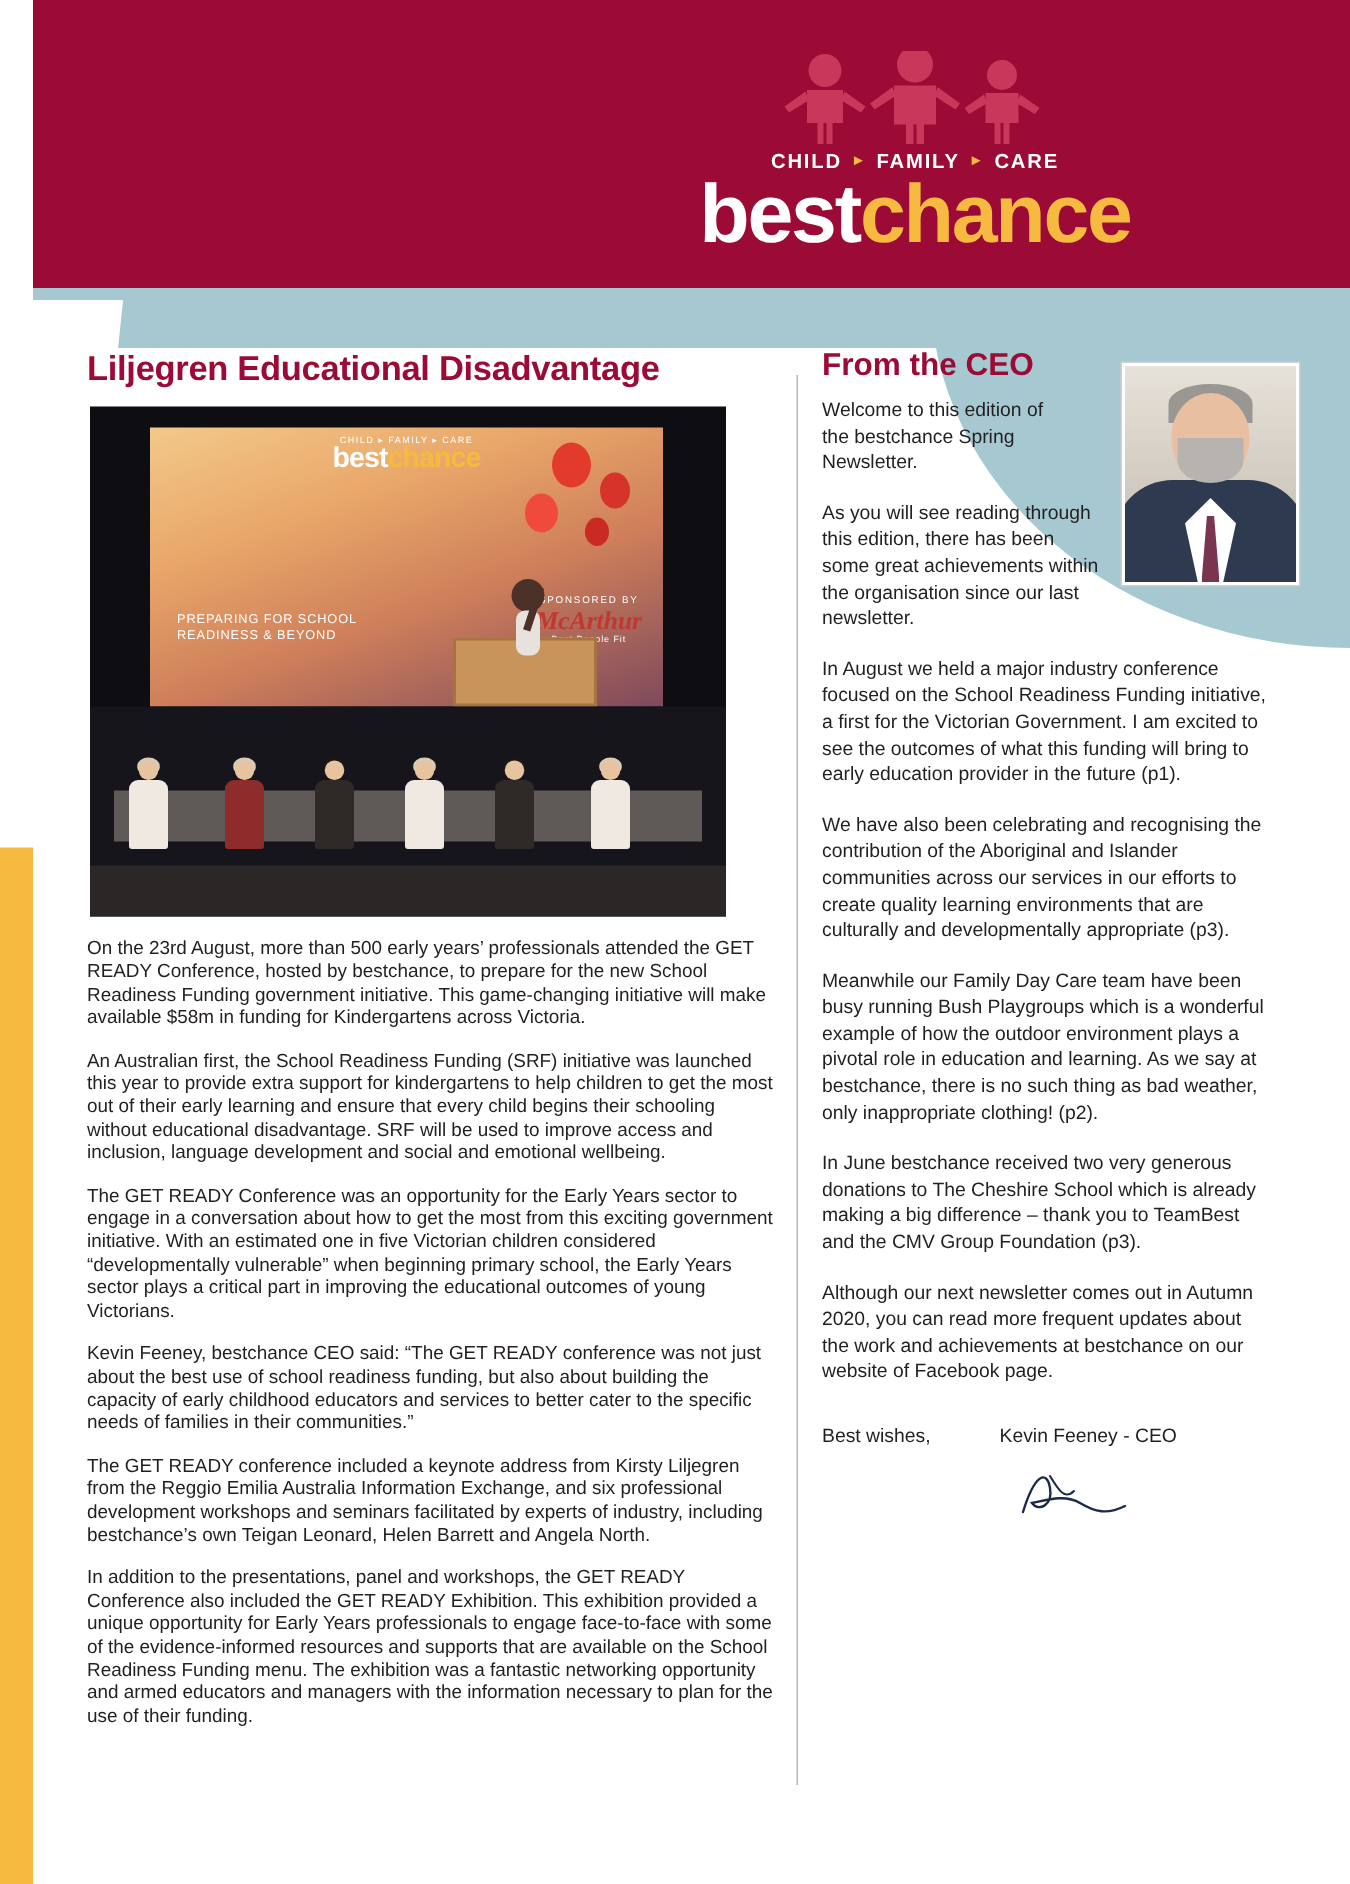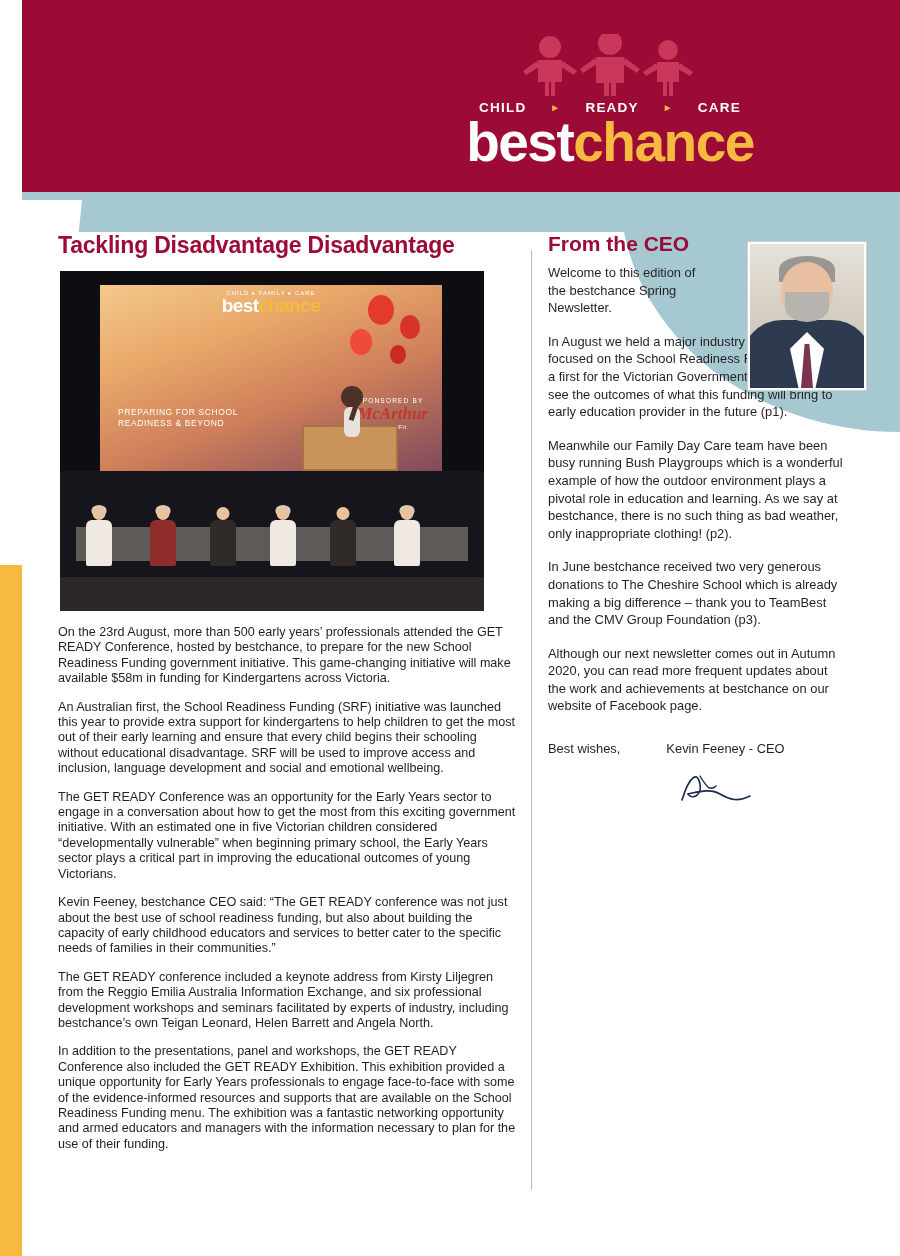--- a/index.html
+++ b/index.html
@@ -46,21 +46,21 @@
   }
 
   
   .logo-wrap {
     position:absolute; right:140px; top:34px; width:300px; height:145px;
     text-align:center;
   }
   .logo-figs { height:62px; display:flex; align-items:flex-end; justify-content:center; gap:4px; }
   .logo-tagline {
     color:#ffffff; font-size:13.5px; letter-spacing:1.2px; font-weight:bold;
-    display:flex; align-items:center; justify-content:center; gap:24px;
+    display:flex; align-items:center; justify-content:center; gap:6px;
     margin-top:4px;
   }
   .logo-tagline .tri { color:#f6ba40; font-size:10px; line-height:1; }
   .logo-word {
     font-size:55px; line-height:58px; font-weight:bold; letter-spacing:-1.5px;
     margin-top:-2px;
   }
   .logo-word .best { color:#ffffff; }
   .logo-word .chance { color:#f6ba40; }
 
@@ -134,21 +134,21 @@
   .ph-screen .scr-get {
     position:absolute; left:18px; top:38px;
     color:#ffffff; font-weight:bold; font-size:26px; line-height:25px;
     text-shadow:0 1px 2px rgba(0,0,0,.3);
   }
   .ph-screen .scr-sub {
     position:absolute; left:18px; top:122px;
     color:#ffffff; font-size:8.5px; line-height:11px; letter-spacing:.6px;
   }
   .ph-screen .scr-spons {
-    position:absolute; right:14px; top:112px; text-align:left;
+    position:absolute; right:14px; top:112px; text-align:center;
   }
   .ph-screen .scr-spons .lbl { color:#fff; font-size:6.5px; letter-spacing:1.2px; }
   .ph-screen .scr-spons .nm {
     color:#c2372f; font-size:17px; font-weight:bold;
     font-family:"Liberation Serif", serif; font-style:italic;
   }
   .ph-screen .scr-spons .nm2 { color:#fff; font-size:6px; letter-spacing:.6px; }
   .balloon {
     position:absolute; border-radius:50%; background:#e23b2e;
   }
@@ -263,34 +263,34 @@
           <circle cx="158" cy="16" r="10"></circle>
           <path d="M147 28 h22 v20 h-6 v14 h-4 v-14 h-2 v14 h-4 v-14 h-6 z"></path>
           <path d="M146 29 l-13 9 3 4 12 -7 z"></path>
           <path d="M170 29 l13 9 -3 4 -12 -7 z"></path>
         </g>
       </svg>
     </div>
     <div class="logo-tagline">
       <span>CHILD</span>
       <span class="tri">►</span>
-      <span>READY</span>
+      <span>FAMILY</span>
       <span class="tri">►</span>
       <span>CARE</span>
     </div>
     <div class="logo-word">
       <span class="best">best</span><span class="chance">chance</span>
     </div>
   </div>
 
 
   <div class="divider"></div>
 
   <div class="col-left">
-    <h1 class="section-title">Tackling Disadvantage Disadvantage</h1>
+    <h1 class="section-title">Liljegren Educational Disadvantage</h1>
 
     <div class="photo">
       <div class="ph-screen">
         <div class="scr-tag">CHILD ▸ FAMILY ▸ CARE</div>
         <div class="scr-logo">
           <span class="b">best</span><span class="c">chance</span>
         </div>
         <div class="scr-sub" style="white-space:pre-line">PREPARING FOR SCHOOL
 READINESS &amp; BEYOND</div>
         <div class="scr-spons">
@@ -364,21 +364,23 @@
     <div class="tie"></div>
     <div class="hair"></div>
     <div class="head"></div>
     <div class="beard"></div>
   </div>
 
   <div class="col-right">
     <h2 class="section-title">From the CEO</h2>
     <div class="body-text">
       <p style="width:162px">Welcome to this edition of the bestchance Spring Newsletter.</p>
+      <p style="width:186px">As you will see reading through this edition, there has been some great achievements within the organisation since our last newsletter.</p>
       <p>In August we held a major industry conference focused on the School Readiness Funding initiative, a first for the Victorian Government. I am excited to see the outcomes of what this funding will bring to early education provider in the future (p1).</p>
+      <p>We have also been celebrating and recognising the contribution of the Aboriginal and Islander communities across our services in our efforts to create quality learning environments that are culturally and developmentally appropriate (p3).</p>
       <p>Meanwhile our Family Day Care team have been busy running Bush Playgroups which is a wonderful example of how the outdoor environment plays a pivotal role in education and learning. As we say at bestchance, there is no such thing as bad weather, only inappropriate clothing! (p2).</p>
       <p>In June bestchance received two very generous donations to The Cheshire School which is already making a big difference – thank you to TeamBest and the CMV Group Foundation (p3).</p>
       <p>Although our next newsletter comes out in Autumn 2020, you can read more frequent updates about the work and achievements at bestchance on our website of Facebook page.</p>
     </div>
     <div class="signoff">
       <span>Best wishes,</span>
       <span>Kevin Feeney - CEO</span>
     </div>
     <div class="signature">
       <svg width="90" height="42" viewBox="0 0 90 42" aria-hidden="true">

